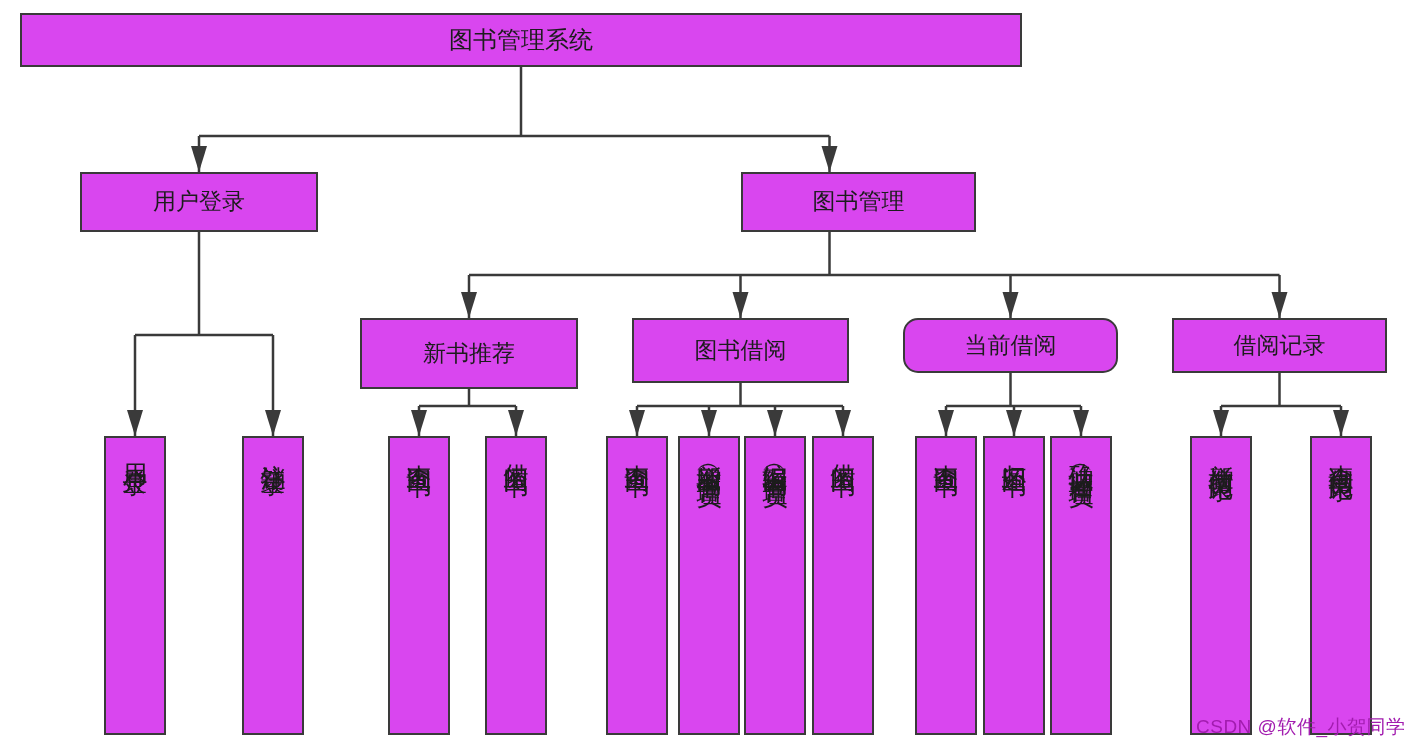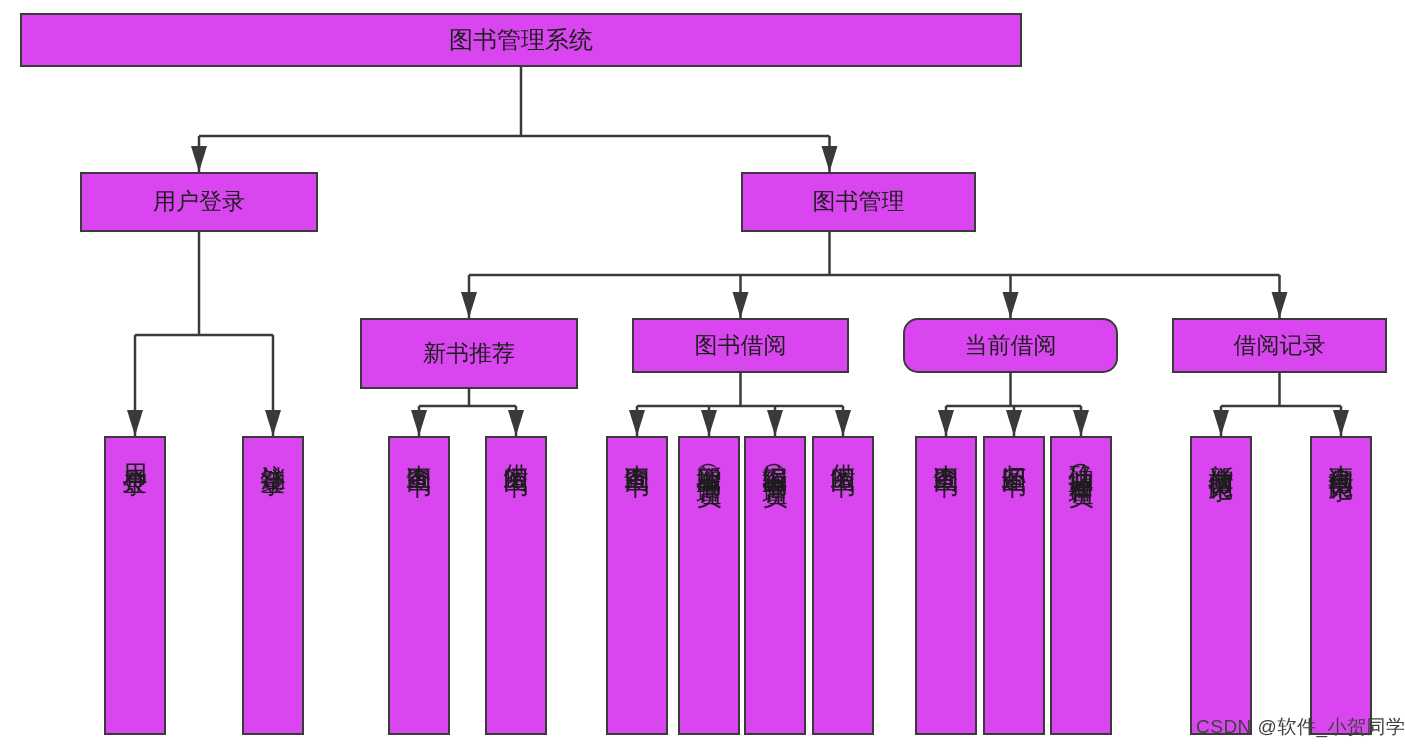--- a/index.html
+++ b/index.html
@@ -54,21 +54,21 @@
   .node.vertical .node-label {
     writing-mode: vertical-rl;
     text-orientation: upright;
     font-size: 25px;
     letter-spacing: 3px;
     line-height: 1;
   }
   .watermark {
     position: absolute;
     font-size: 19px;
-    color: #404040;
+    color: #a21caf;
     white-space: nowrap;
     letter-spacing: 0.5px;
   }
 </style>
 </head>
 <body>
 
 <div id="canvas">
   <svg id="wires" viewBox="0 0 1405 747">
       <line x1="521" y1="67" x2="521" y2="136" stroke="#3a3a3a" stroke-width="2.5"></line>
@@ -130,21 +130,21 @@
       </div>
       <div class="node horizontal" style="left: 80px; top: 172px; width: 238px; height: 60px;">
         <span class="node-label">用户登录</span>
       </div>
       <div class="node horizontal" style="left: 712px; top: 172px; width: 235px; height: 60px; margin-left: 29px;">
         <span class="node-label">图书管理</span>
       </div>
       <div class="node horizontal" style="left: 360px; top: 318px; width: 218px; height: 71px;">
         <span class="node-label">新书推荐</span>
       </div>
-      <div class="node horizontal" style="left: 632px; top: 318px; width: 217px; height: 55px;">
+      <div class="node horizontal" style="left: 632px; top: 318px; width: 217px; height: 65px;">
         <span class="node-label">图书借阅</span>
       </div>
       <div class="node horizontal" style="left: 903px; top: 318px; width: 215px; height: 55px; border-radius: 15px;">
         <span class="node-label">当前借阅</span>
       </div>
       <div class="node horizontal" style="left: 1172px; top: 318px; width: 215px; height: 55px;">
         <span class="node-label">借阅记录</span>
       </div>
       <div class="node vertical" style="left: 104px; top: 436px; width: 62px; height: 299px;">
         <span class="node-label">用户登录</span>

